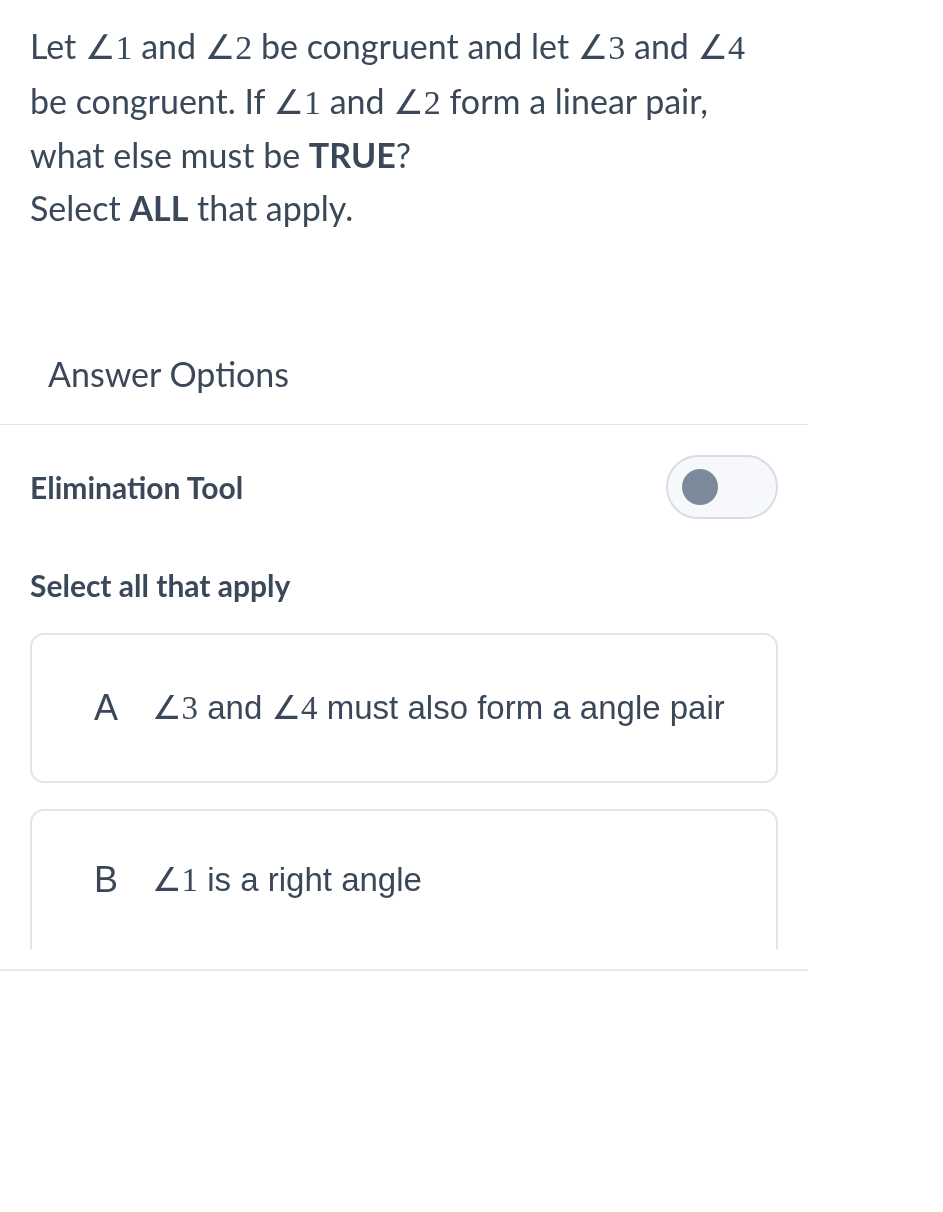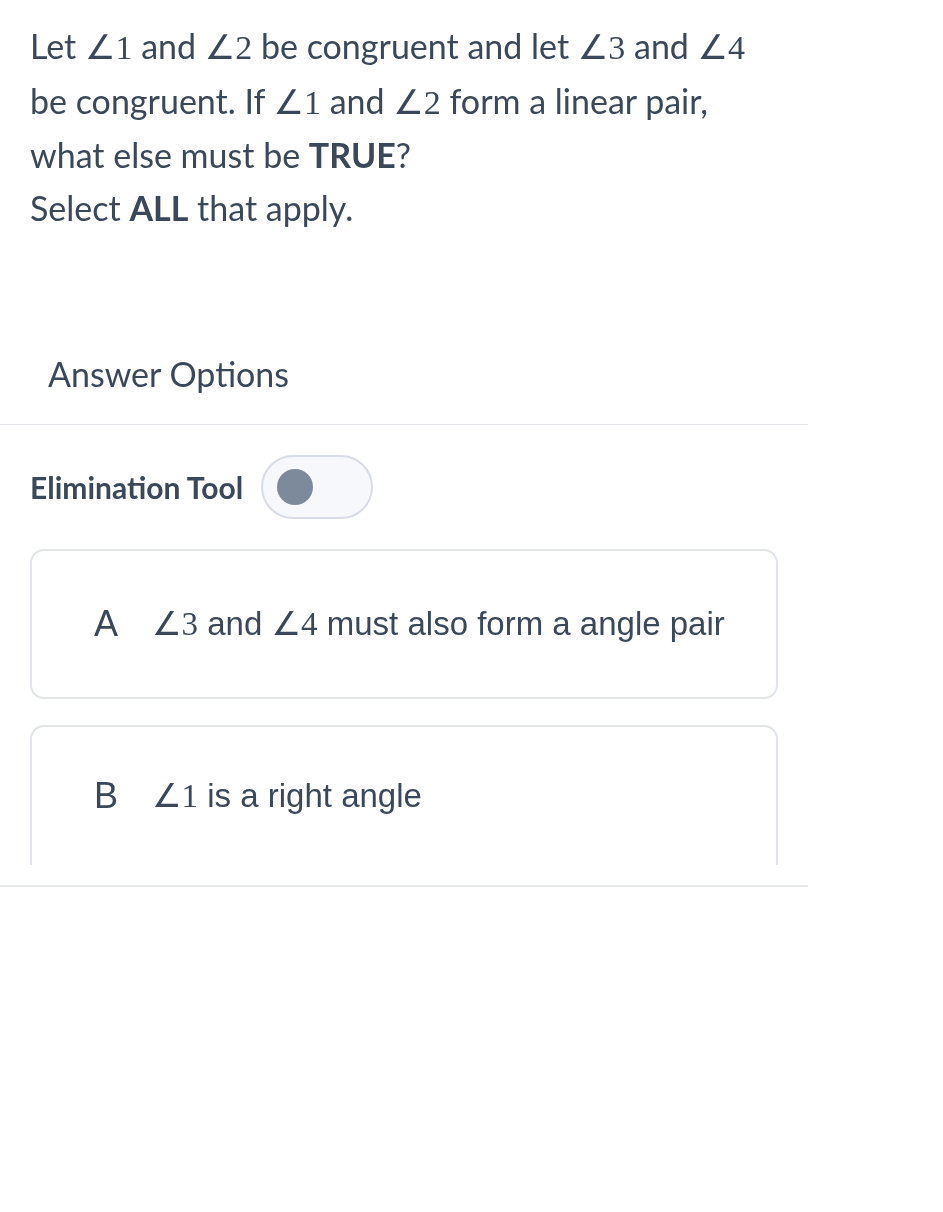--- a/index.html
+++ b/index.html
@@ -42,20 +42,21 @@
     border-top: 1px solid #e2e4e8;
     margin: 0;
   }
   .tools-area {
     padding: 30px 30px 0 30px;
   }
   .elim-row {
     display: flex;
     align-items: center;
     gap: 18px;
+    justify-content: space-between;
   }
   .elim-label {
     font-size: 30px;
     font-weight: 700;
     color: #3a4859;
   }
   .toggle {
     position: relative;
     width: 112px;
     height: 64px;
@@ -154,20 +155,21 @@
   <hr class="divider">
 
   <div class="tools-area">
     <div class="elim-row">
       <span class="elim-label">Elimination Tool</span>
       <button class="toggle" type="button" aria-pressed="off">
         <span class="toggle-knob"></span>
       </button>
     </div>
 
+    <div class="select-hint">Select all that apply</div>
   </div>
 
   <div class="options">
 
     <button class="option" type="button">
       <span class="option-letter">A</span>
       <span class="option-text">
         <span class="angle">∠3</span><span> and </span><span class="angle">∠4</span><span> must also form a angle pair</span>
       </span>
     </button>

